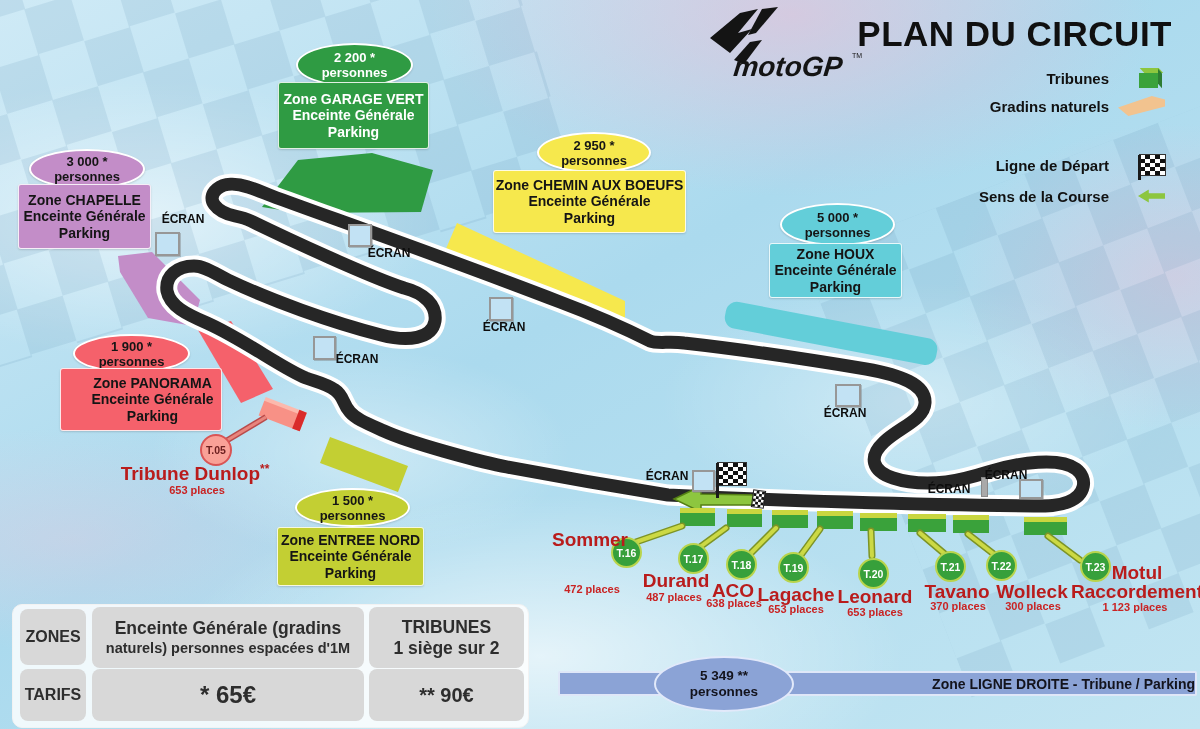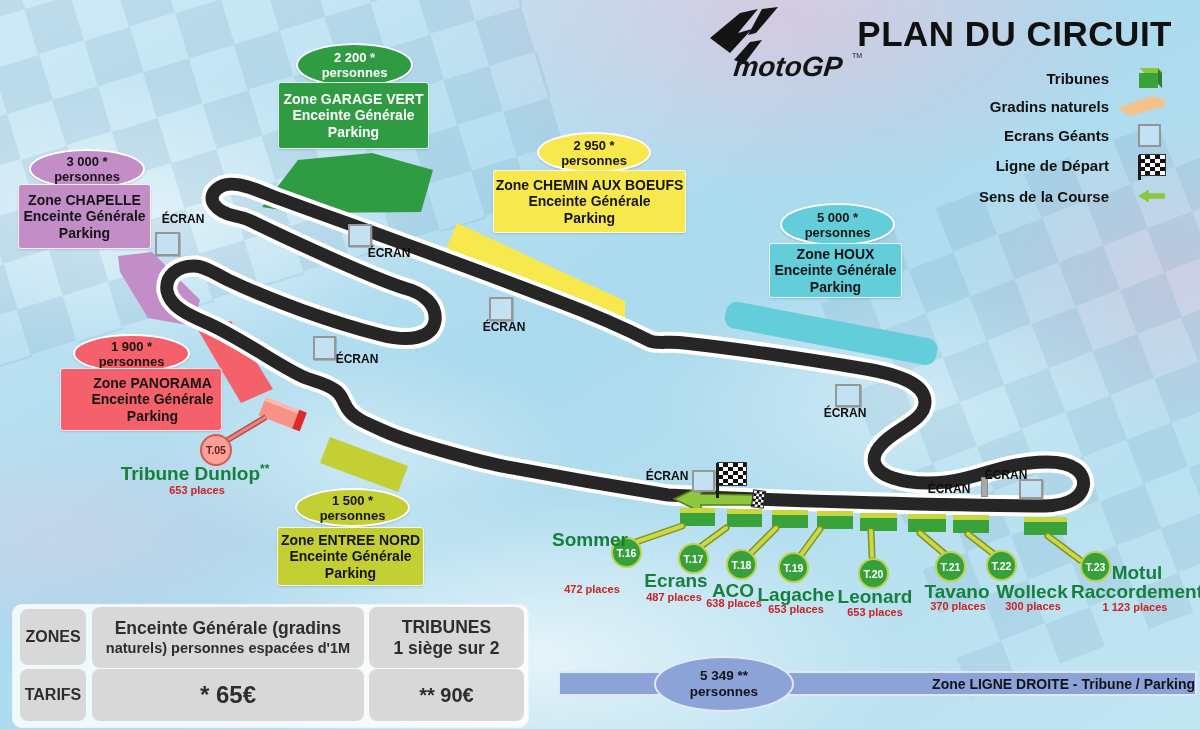--- a/index.html
+++ b/index.html
@@ -55,21 +55,21 @@
   .ecran-label{position:absolute;width:46px;text-align:center;font-size:12px;font-weight:700;
     color:#0d0d0d;z-index:3;}
   .ecran-icon{position:absolute;background:#c2e2f4;border:2px solid #979797;z-index:3;
     box-shadow:1px 1px 0 rgba(120,120,120,.4);}
   .ecran-post{position:absolute;background:#a9a9a9;border:1px solid #8a8a8a;z-index:3;}
   .tcircle{position:absolute;width:27px;height:27px;border-radius:50%;background:#37a03b;
     border:2.5px solid #b9d44c;color:#fff;font-size:10.5px;font-weight:700;
     display:flex;align-items:center;justify-content:center;z-index:5;}
   .t05{width:28px;height:28px;background:#f9a197;border-color:#d95555;color:#6d2020;}
   .tname{position:absolute;transform:translateX(-50%);font-size:19px;font-weight:700;
-    color:#15803d;white-space:nowrap;z-index:5;}
+    color:#b91c1c;white-space:nowrap;z-index:5;}
   .tname sup{font-size:12px;}
   .tplaces{position:absolute;transform:translateX(-50%);font-size:11px;font-weight:700;
     color:#c92323;white-space:nowrap;z-index:5;}
   .startline{position:absolute;left:752px;top:490px;width:11px;height:16px;z-index:3;
     background:repeating-conic-gradient(#111 0 25%, #fff 0 50%);background-size:5.5px 5.5px;
     transform:rotate(8deg);border:1px solid #222;}
   .ld-bar{position:absolute;left:558px;top:671px;width:635px;height:21px;border:2px solid #dfe7f8;
     border-radius:2px;display:flex;align-items:center;z-index:4;justify-content:flex-end;}
   .ld-bar span{margin-left:242px;font-size:14px;font-weight:700;color:#13131c;white-space:nowrap;}
   .ld-ellipse{position:absolute;left:654px;top:656px;width:136px;height:52px;border-radius:50%;
@@ -174,26 +174,20 @@
     <span class="lg-ico">
         <span class="cube"></span>
       </span>
   </div>
   <div class="lg-row" style="top:94px">
     <span class="lg-label">Gradins naturels</span>
     <span class="lg-ico">
         <span class="gradins-swatch"></span>
       </span>
   </div>
-  <div class="lg-row" style="top:123px">
-    <span class="lg-label">Ecrans Géants</span>
-    <span class="lg-ico">
-        <span class="screen-swatch"></span>
-      </span>
-  </div>
   <div class="lg-row" style="top:153px">
     <span class="lg-label">Ligne de Départ</span>
     <span class="lg-ico">
         <span class="flag lg-flag">
           <span class="pole"></span>
         </span>
       </span>
   </div>
   <div class="lg-row" style="top:184px">
     <span class="lg-label">Sens de la Course</span>
@@ -302,21 +296,21 @@
   <div class="tcircle" style="left:1080px;top:551px">T.23</div>
 
   <div class="tname" style="left:195px;top:462px">
     <span>Tribune Dunlop</span><sup>**</sup>
   </div>
   <div class="tplaces" style="left:197px;top:484px">653 places</div>
 
   <div class="tname" style="left:590px;top:529px">Sommer</div>
   <div class="tplaces" style="left:592px;top:583px">472 places</div>
 
-  <div class="tname" style="left:676px;top:570px">Ecrans</div>
+  <div class="tname" style="left:676px;top:570px">Durand</div>
   <div class="tplaces" style="left:674px;top:591px">487 places</div>
 
   <div class="tname" style="left:733px;top:580px">ACO</div>
   <div class="tplaces" style="left:734px;top:597px">638 places</div>
 
   <div class="tname" style="left:796px;top:584px">Lagache</div>
   <div class="tplaces" style="left:796px;top:603px">653 places</div>
 
   <div class="tname" style="left:875px;top:586px">Leonard</div>
   <div class="tplaces" style="left:875px;top:606px">653 places</div>

